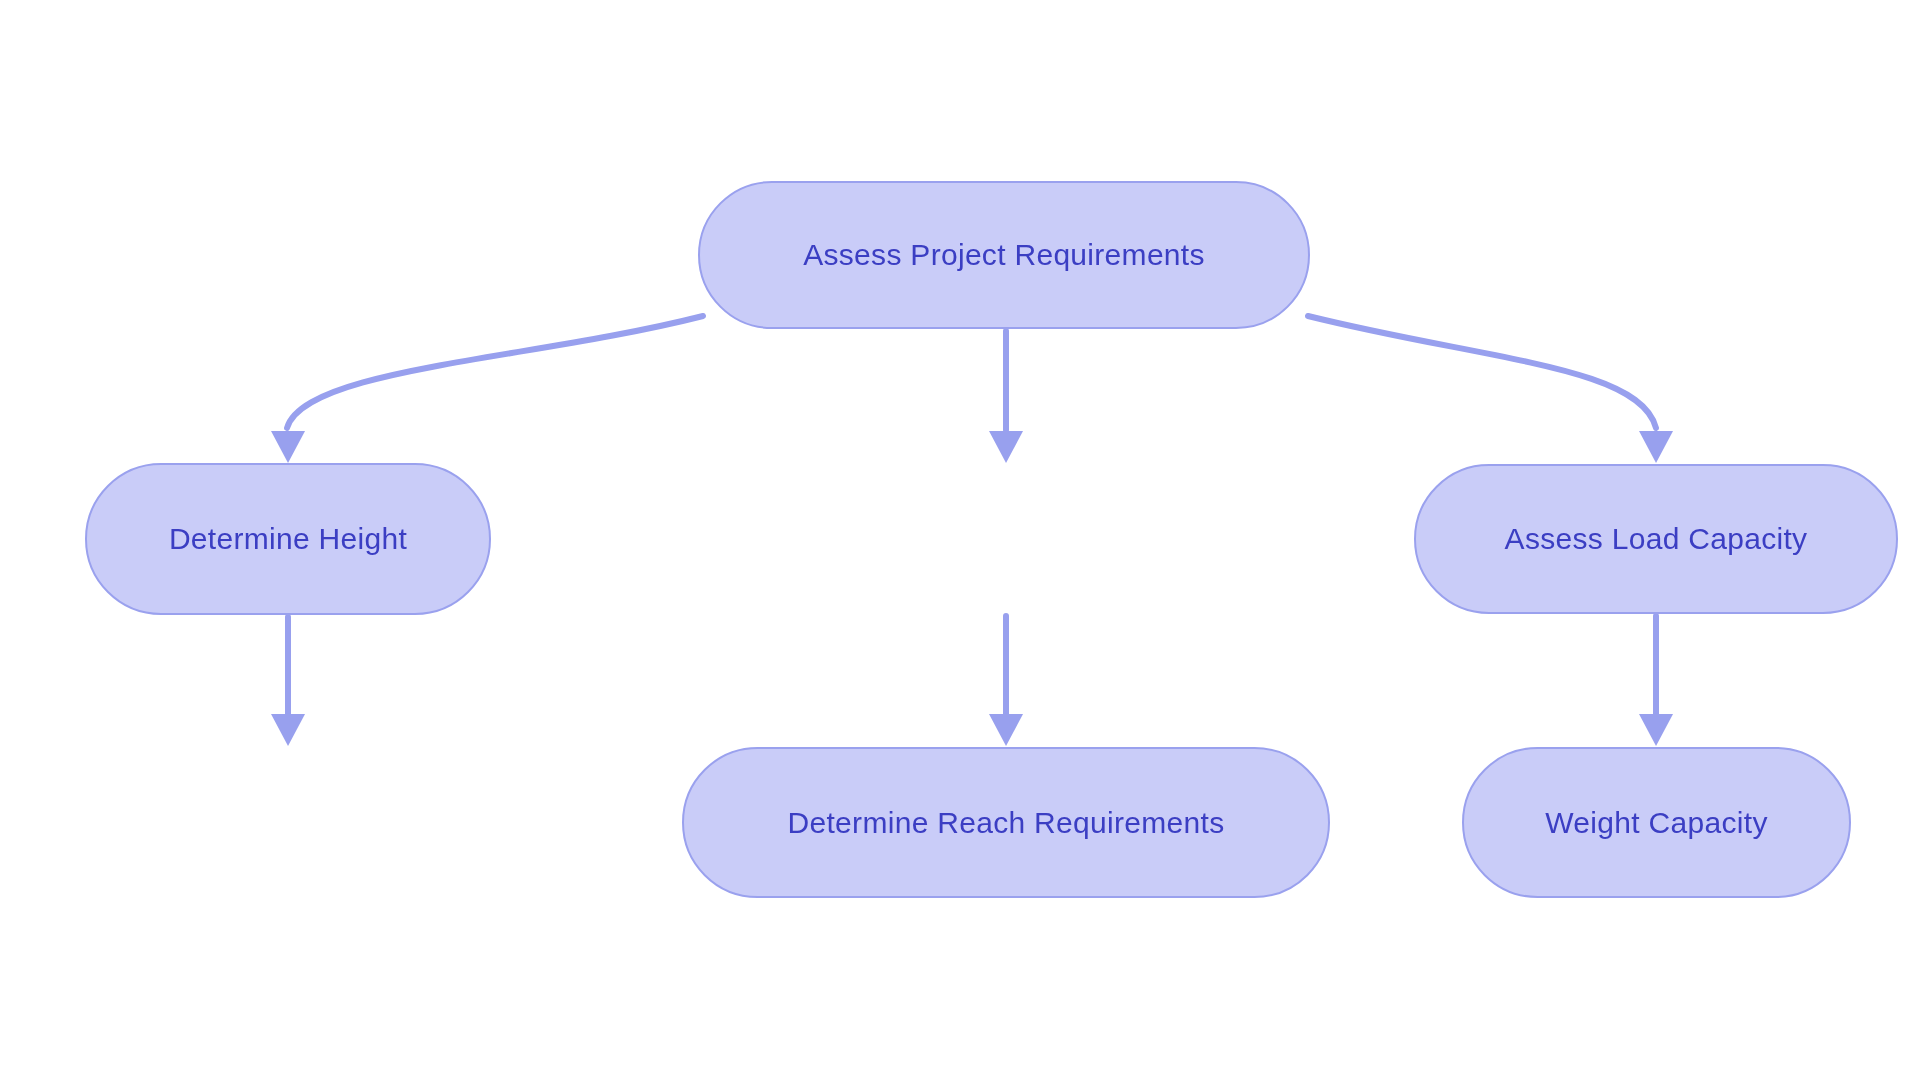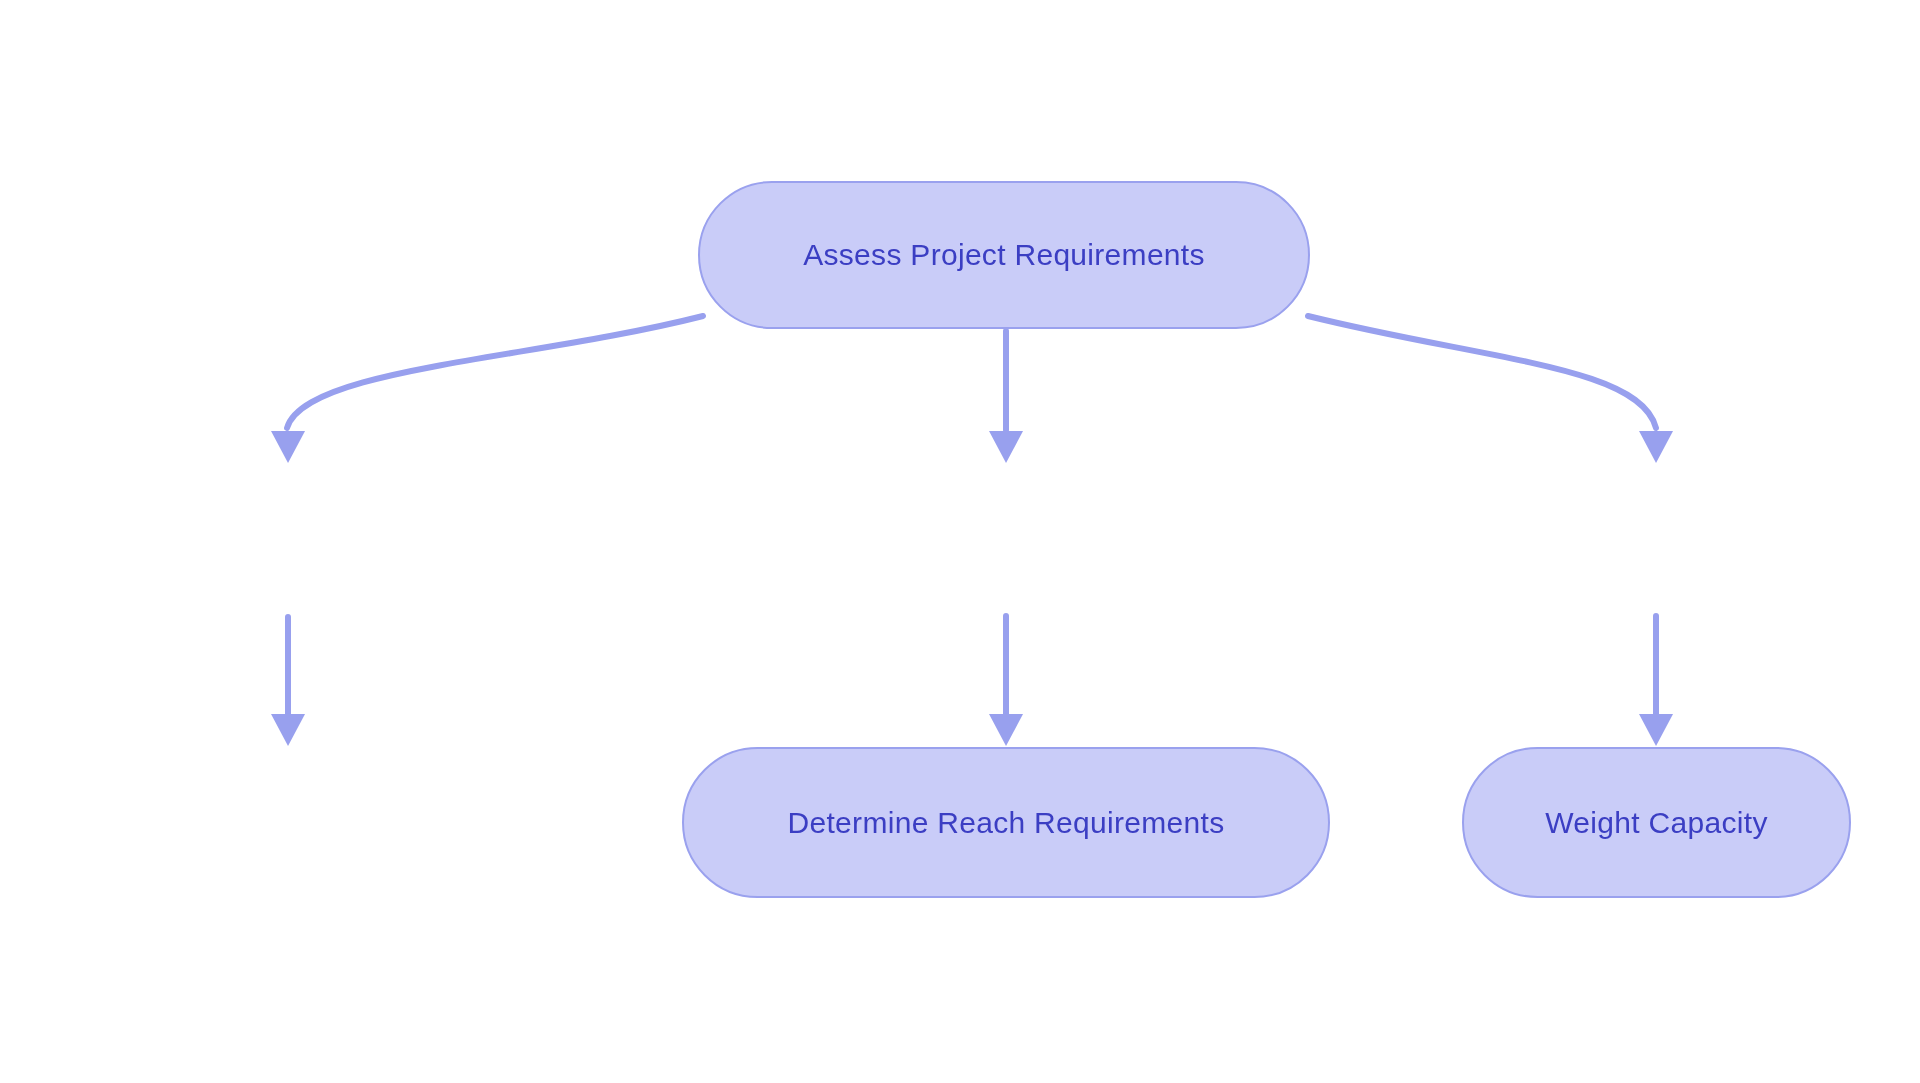--- a/index.html
+++ b/index.html
@@ -74,22 +74,28 @@
       <polygon points="271,714 305,714 288,746"></polygon>
       <polygon points="989,714 1023,714 1006,746"></polygon>
       <polygon points="1639,714 1673,714 1656,746"></polygon>
     </g>
   </svg>
 
   <div class="node node-root">
     <span>Assess Project Requirements</span>
   </div>
 
+  <div class="node node-determine-height">
+    <span>Determine Height</span>
+  </div>
 
 
+  <div class="node node-assess-load">
+    <span>Assess Load Capacity</span>
+  </div>
 
 
   <div class="node node-horizontal-reach">
     <span>Determine Reach Requirements</span>
   </div>
 
   <div class="node node-weight-capacity">
     <span>Weight Capacity</span>
   </div>
 

